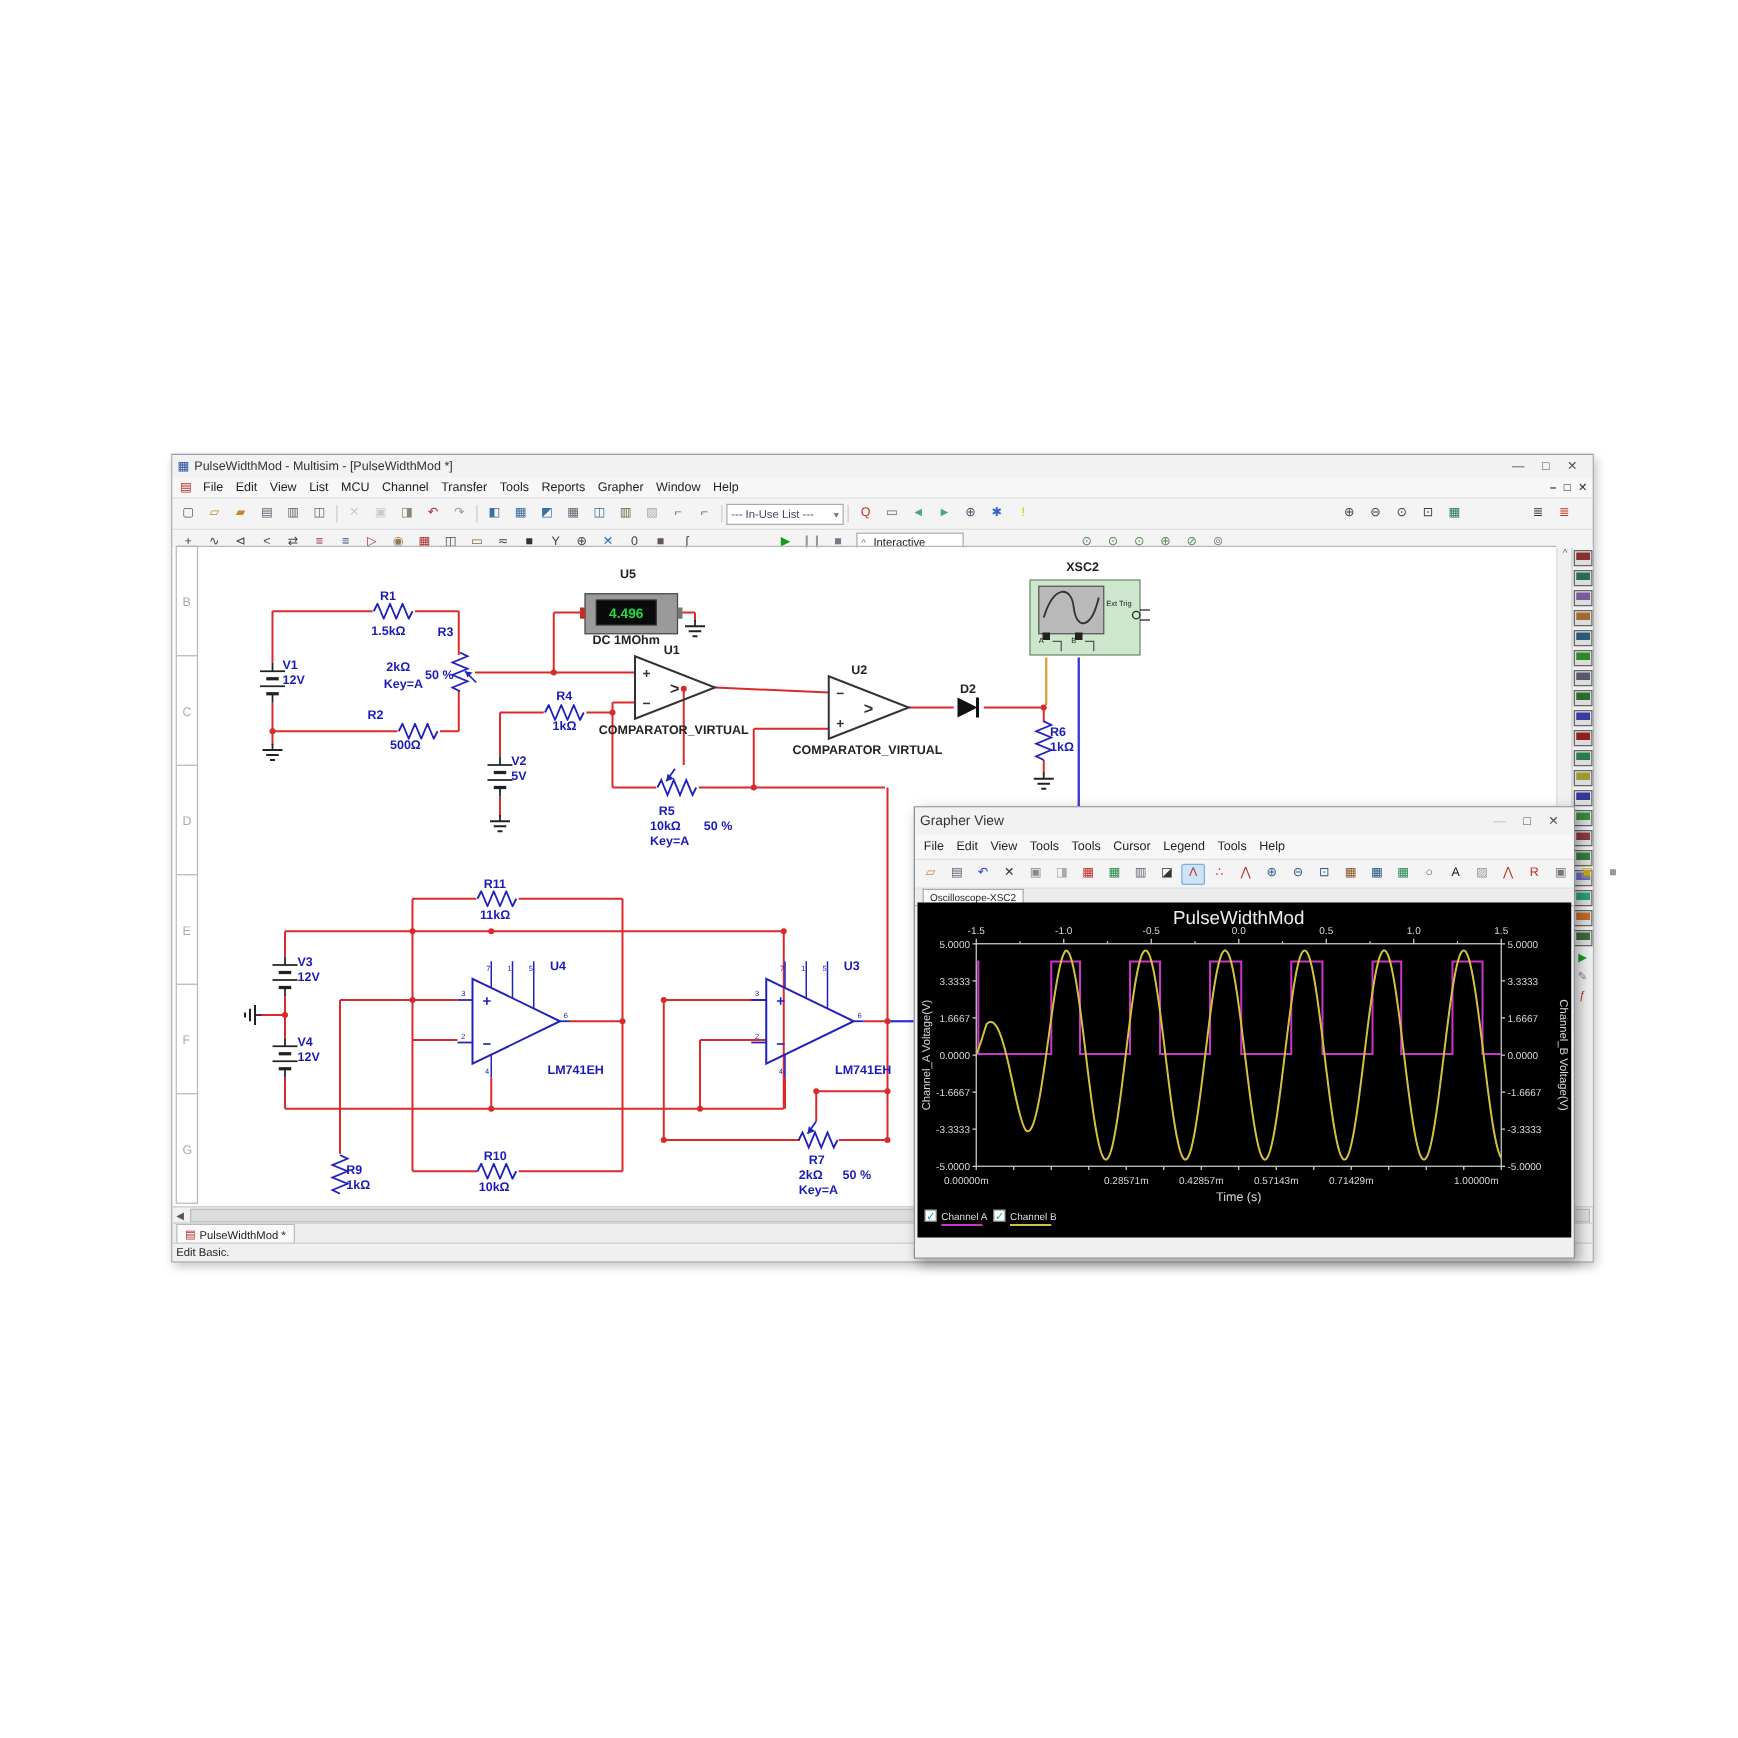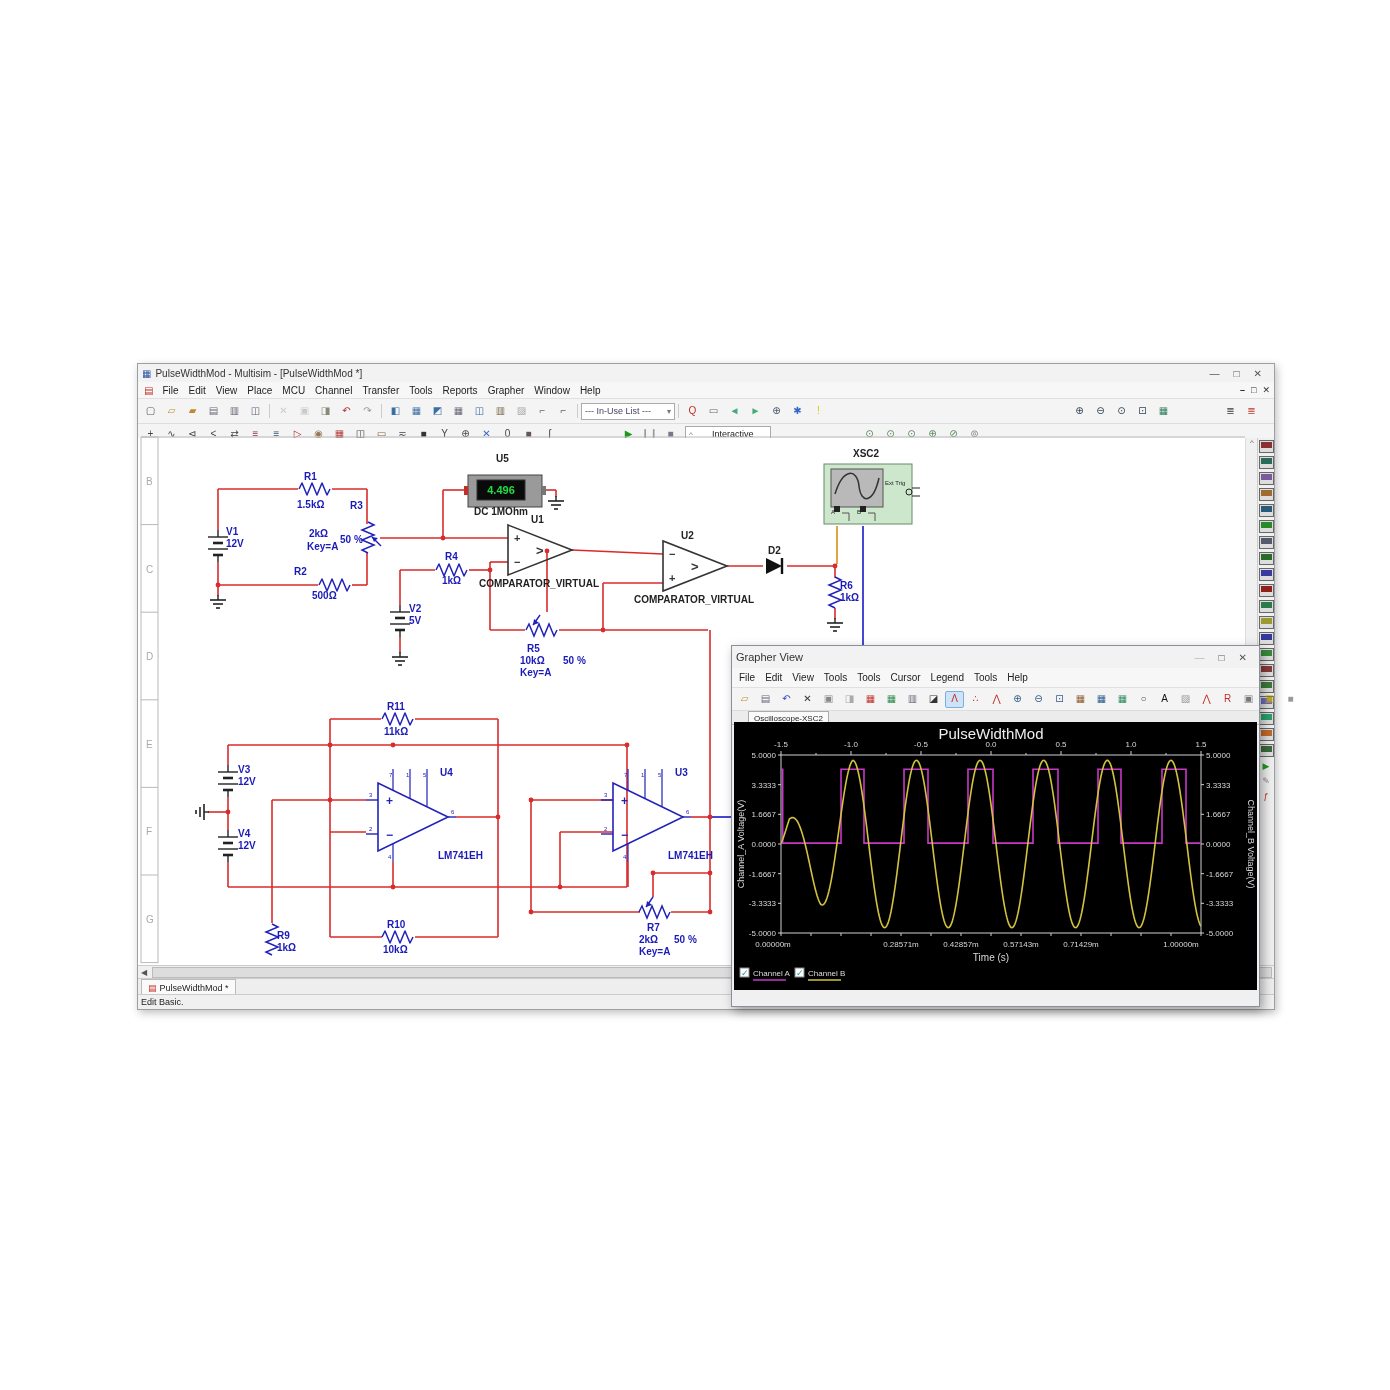--- a/index.html
+++ b/index.html
@@ -45,21 +45,21 @@
   
   #schsvg{position:absolute;left:0;top:0;pointer-events:none;z-index:5;}
   
   #grapher{position:absolute;left:731px;top:645px;width:527px;height:360px;background:#f0f0f0;
            border:1px solid #8a9099;box-shadow:3px 4px 10px rgba(0,0,0,.35);z-index:20;}
   #grapher .titlebar{height:22px;font-size:11px;}
   #grapher .menubar{height:19px;font-size:10px;}
   #grapher .tbar{height:20px;}
   #gtabrow{height:13px;background:#ececec;display:flex;align-items:flex-end;border-bottom:1px solid #bbb;}
   #gtab{height:12px;background:#fafafa;border:1px solid #aaa;border-bottom:none;font-size:8px;color:#222;
-        padding:0 5px;margin-left:16px;display:flex;align-items:center;}
+        padding:0 5px;margin-left:6px;display:flex;align-items:center;}
   #chartpanel{position:absolute;left:2px;right:2px;top:76px;height:268px;background:#000;}
   #gstatus{position:absolute;left:0;right:0;bottom:0;height:16px;background:#f0f0f0;border-top:1px solid #ccc;
            font-size:9px;color:#222;display:flex;align-items:center;padding-left:5px;}
   #gstatus .grip{margin-left:auto;width:12px;height:12px;margin-right:2px;
       background:linear-gradient(135deg,transparent 50%,#bbb 50%,#bbb 60%,transparent 60%,transparent 70%,#bbb 70%,#bbb 80%,transparent 80%);}
 </style>
 </head>
 <body>
 
 <div id="stage">
@@ -73,21 +73,21 @@
         <span>□</span>
         <span>✕</span>
       </span>
     </div>
     <div class="menubar">
       <span class="doc">▤</span>
       <span id="mainmenu" style="display:flex;">
           <span class="mi">File</span>
           <span class="mi">Edit</span>
           <span class="mi">View</span>
-          <span class="mi">Place</span>
+          <span class="mi">List</span>
           <span class="mi">MCU</span>
           <span class="mi">Channel</span>
           <span class="mi">Transfer</span>
           <span class="mi">Tools</span>
           <span class="mi">Reports</span>
           <span class="mi">Grapher</span>
           <span class="mi">Window</span>
           <span class="mi">Help</span>
         </span>
       <span class="mdictl">
@@ -175,21 +175,21 @@
           <span class="icon" style="color: rgb(102, 85, 85);">■</span>
           <span class="icon" style="color: rgb(68, 68, 68);">ʃ</span>
         </span>
       <span id="tb2-sim" style="display:flex;margin-left:58px;">
           <span class="icon" style="color: rgb(29, 154, 29);">▶</span>
           <span class="icon" style="color: rgb(153, 153, 153);">❙❙</span>
           <span class="icon" style="color: rgb(119, 119, 136);">■</span>
         </span>
       <span class="combo" style="width:78px;margin-left:4px;">
         <span style="color:#777;font-size:8px;">^</span>
-        <span style="flex:1;color:#222;text-align:center;">Interactive</span>
+        <span style="flex:1;color:#222;">Interactive</span>
       </span>
       <span id="tb2-analysis" style="display:flex;margin-left:88px;">
           <span class="icon" style="color: rgb(90, 138, 90);">⊙</span>
           <span class="icon" style="color: rgb(90, 138, 90);">⊙</span>
           <span class="icon" style="color: rgb(90, 138, 90);">⊙</span>
           <span class="icon" style="color: rgb(90, 138, 90);">⊕</span>
           <span class="icon" style="color: rgb(90, 138, 90);">⊘</span>
           <span class="icon" style="color: rgb(136, 136, 136);">⊚</span>
         </span>
     </div>

